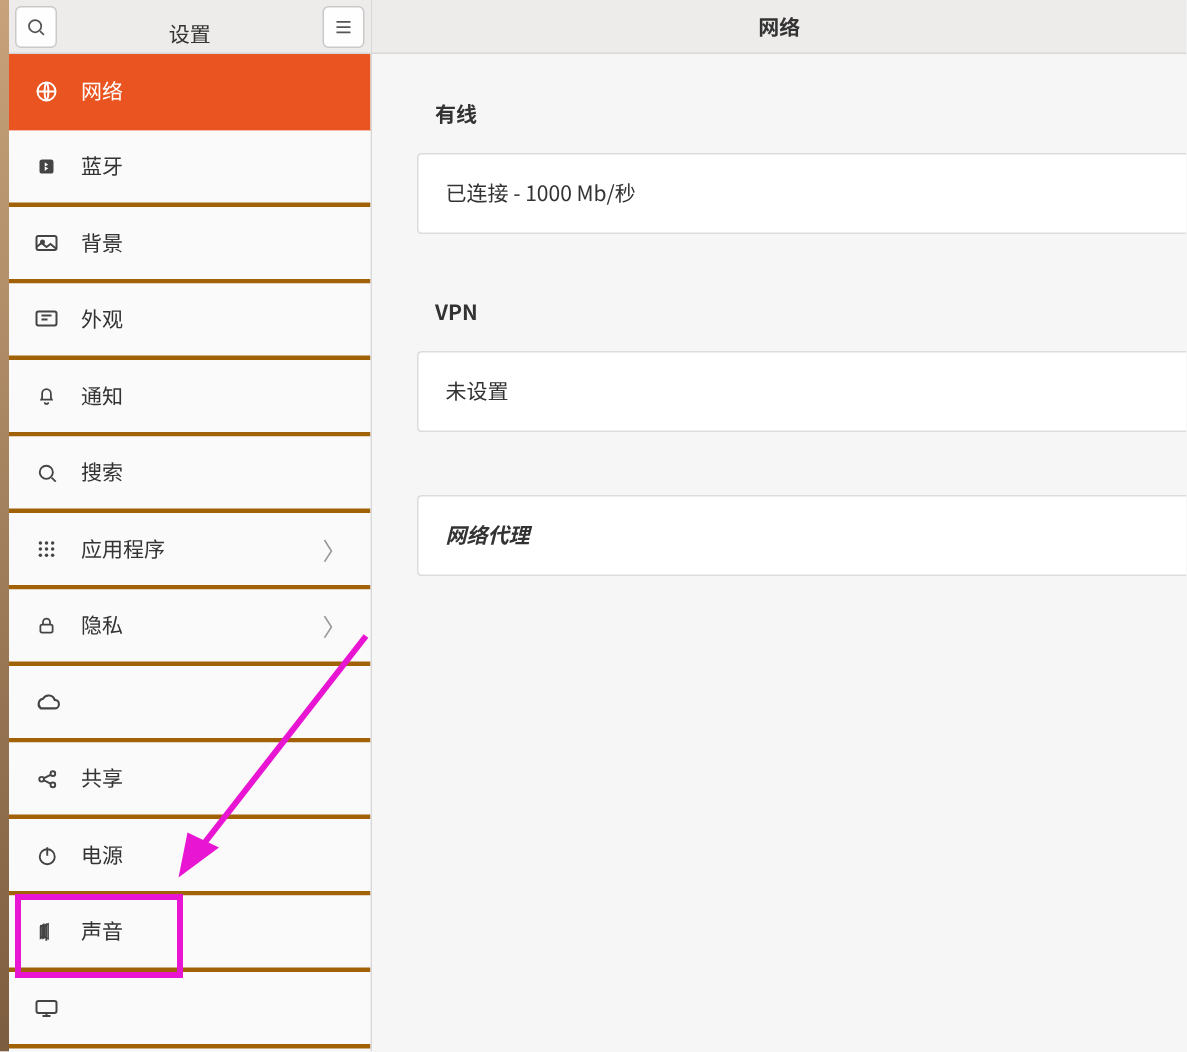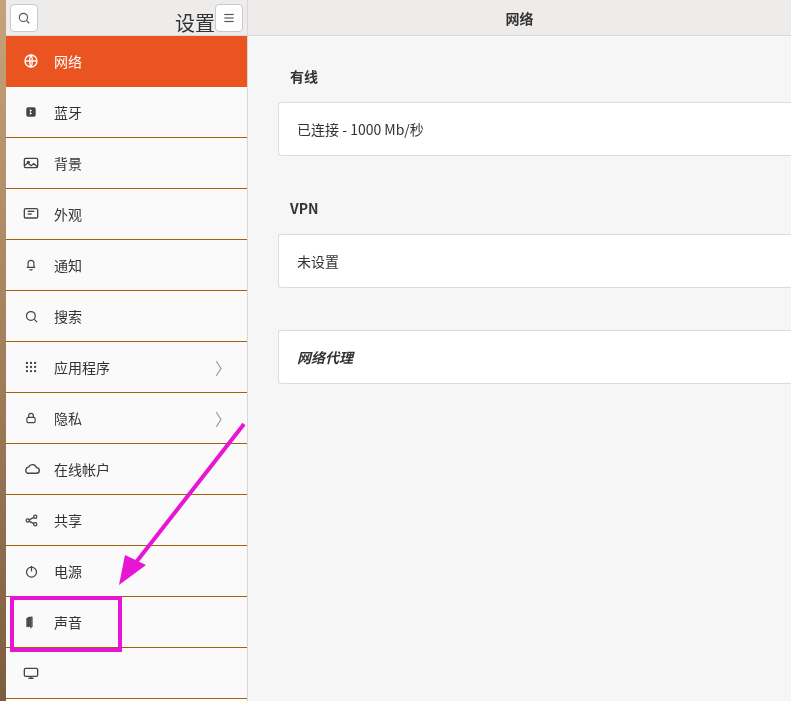--- a/index.html
+++ b/index.html
@@ -43,38 +43,38 @@
     border-radius: 4px;
     background: #fefefe;
     display: flex;
     align-items: center;
     justify-content: center;
     cursor: pointer;
     color: #555;
   }
   .sb-title {
     flex: 1;
-    text-align: right;
-    font-size: 20px;
+    text-align: center;
+    font-size: 14px;
     color: #333;
     margin-top: 10px;
   }
   .sb-list {
     flex: 1;
     overflow: auto;
   }
   .sb-item {
     display: flex;
     align-items: center;
     height: 51px;
     padding: 0 16px;
     font-size: 14px;
     color: #333;
     cursor: pointer;
-    border-bottom: 1px solid #a16207;
+    border-bottom: 3px solid #a16207;
     background: #fafafa;
   }
   .sb-item.active {
     background: #e95420;
     color: #fff;
     border-bottom: 1px solid #e95420;
   }
   .sb-item .ico {
     width: 18px; height: 18px;
     margin-right: 14px;
@@ -248,21 +248,20 @@
         <span class="lbl">隐私</span>
         <span class="chev">〉</span>
       </div>
 
       <div class="sb-item">
         <span class="ico">
           <svg width="17" height="14" viewBox="0 0 24 18" fill="none" stroke="currentColor" stroke-width="2">
               <path d="M19 15a4 4 0 000-8 6 6 0 00-11-1 5 5 0 00-2 9h13z"></path>
             </svg>
         </span>
-        <span class="lbl">在线帐户</span>
       </div>
 
       <div class="sb-item">
         <span class="ico">
           <svg width="15" height="15" viewBox="0 0 24 24" fill="none" stroke="currentColor" stroke-width="2">
               <circle cx="6" cy="12" r="2.5"></circle>
               <circle cx="18" cy="6" r="2.5"></circle>
               <circle cx="18" cy="18" r="2.5"></circle>
               <line x1="8" y1="11" x2="16" y2="7"></line>
               <line x1="8" y1="13" x2="16" y2="17"></line>

